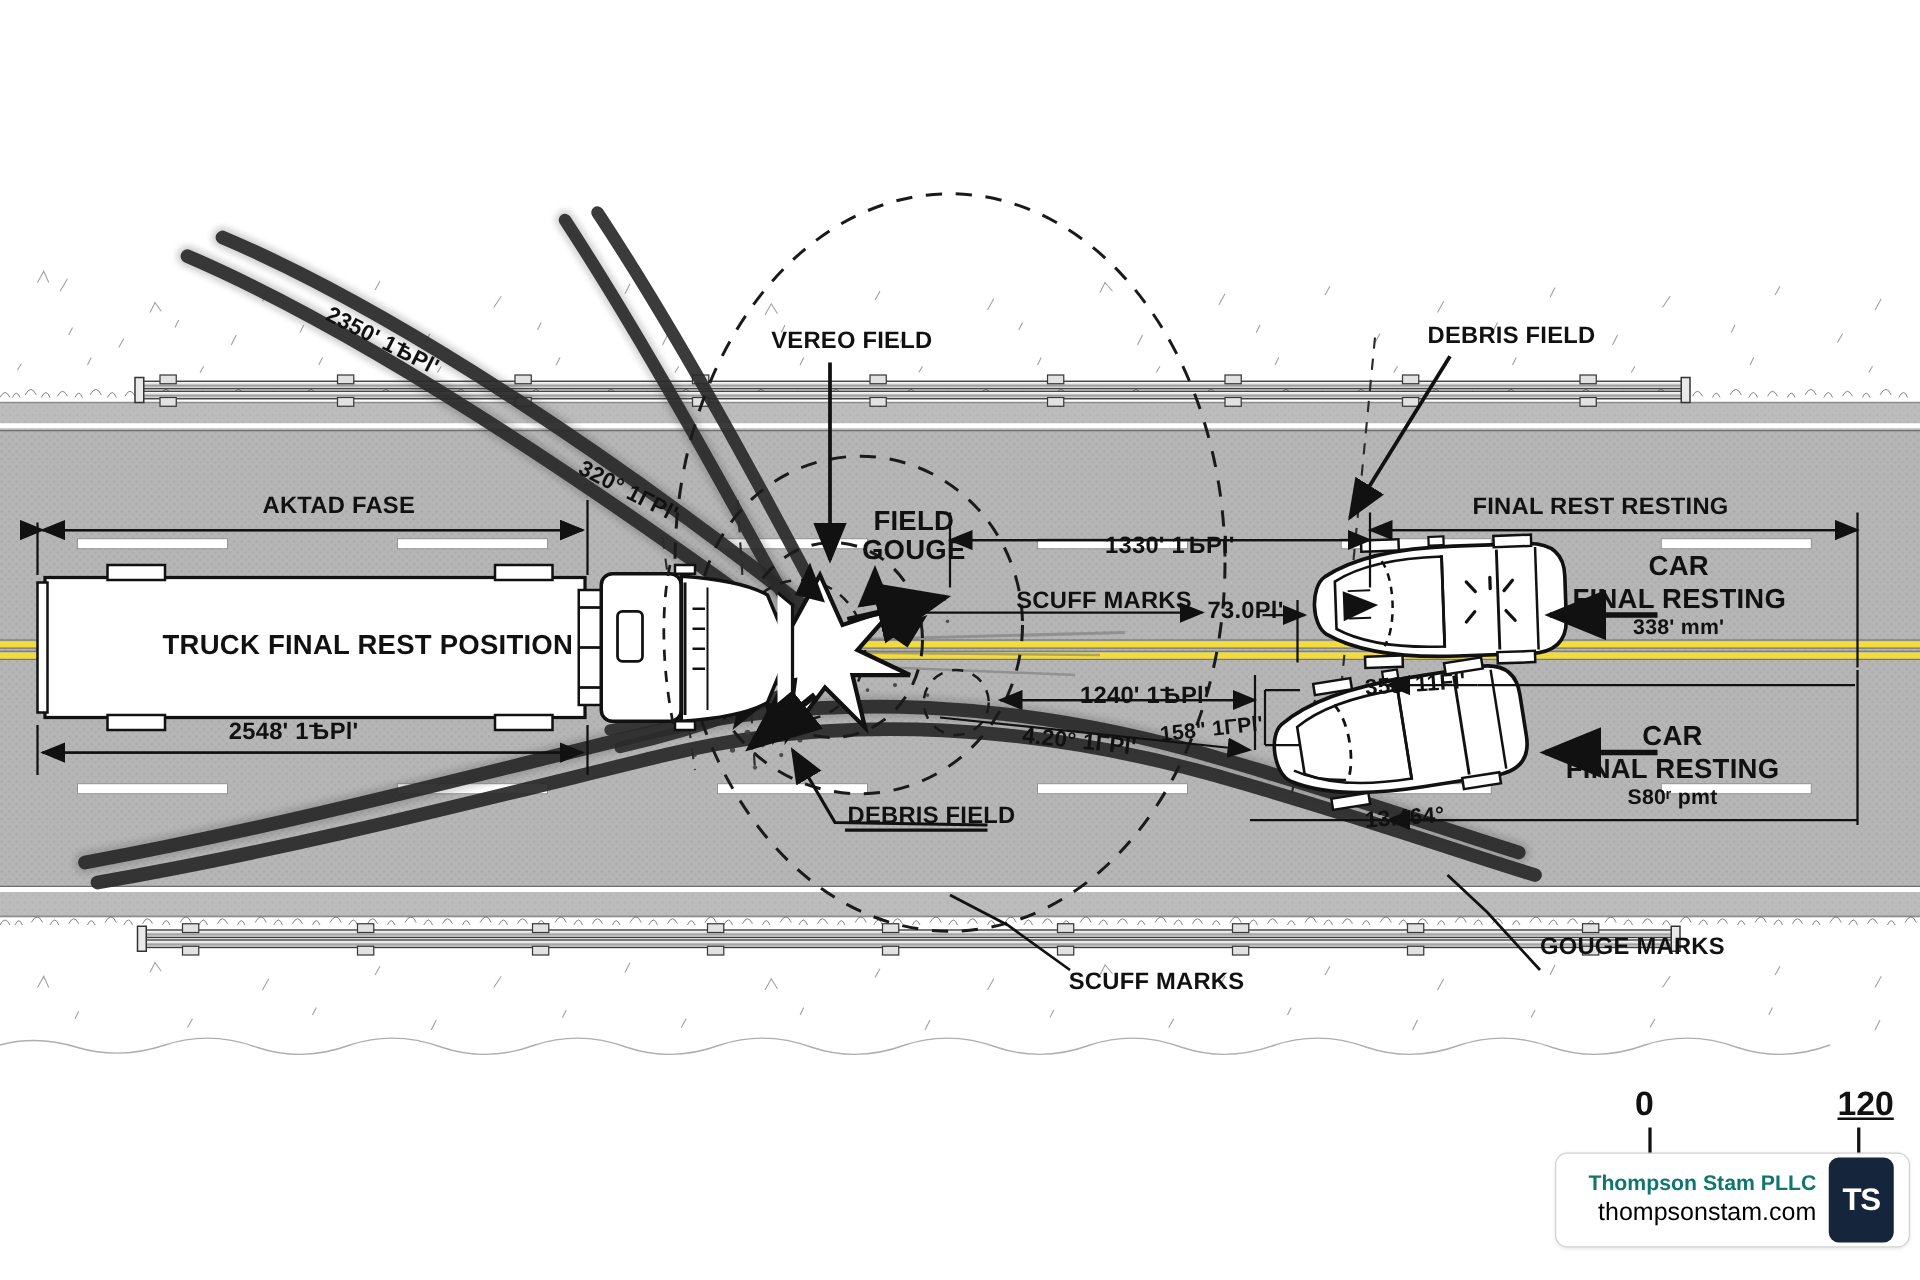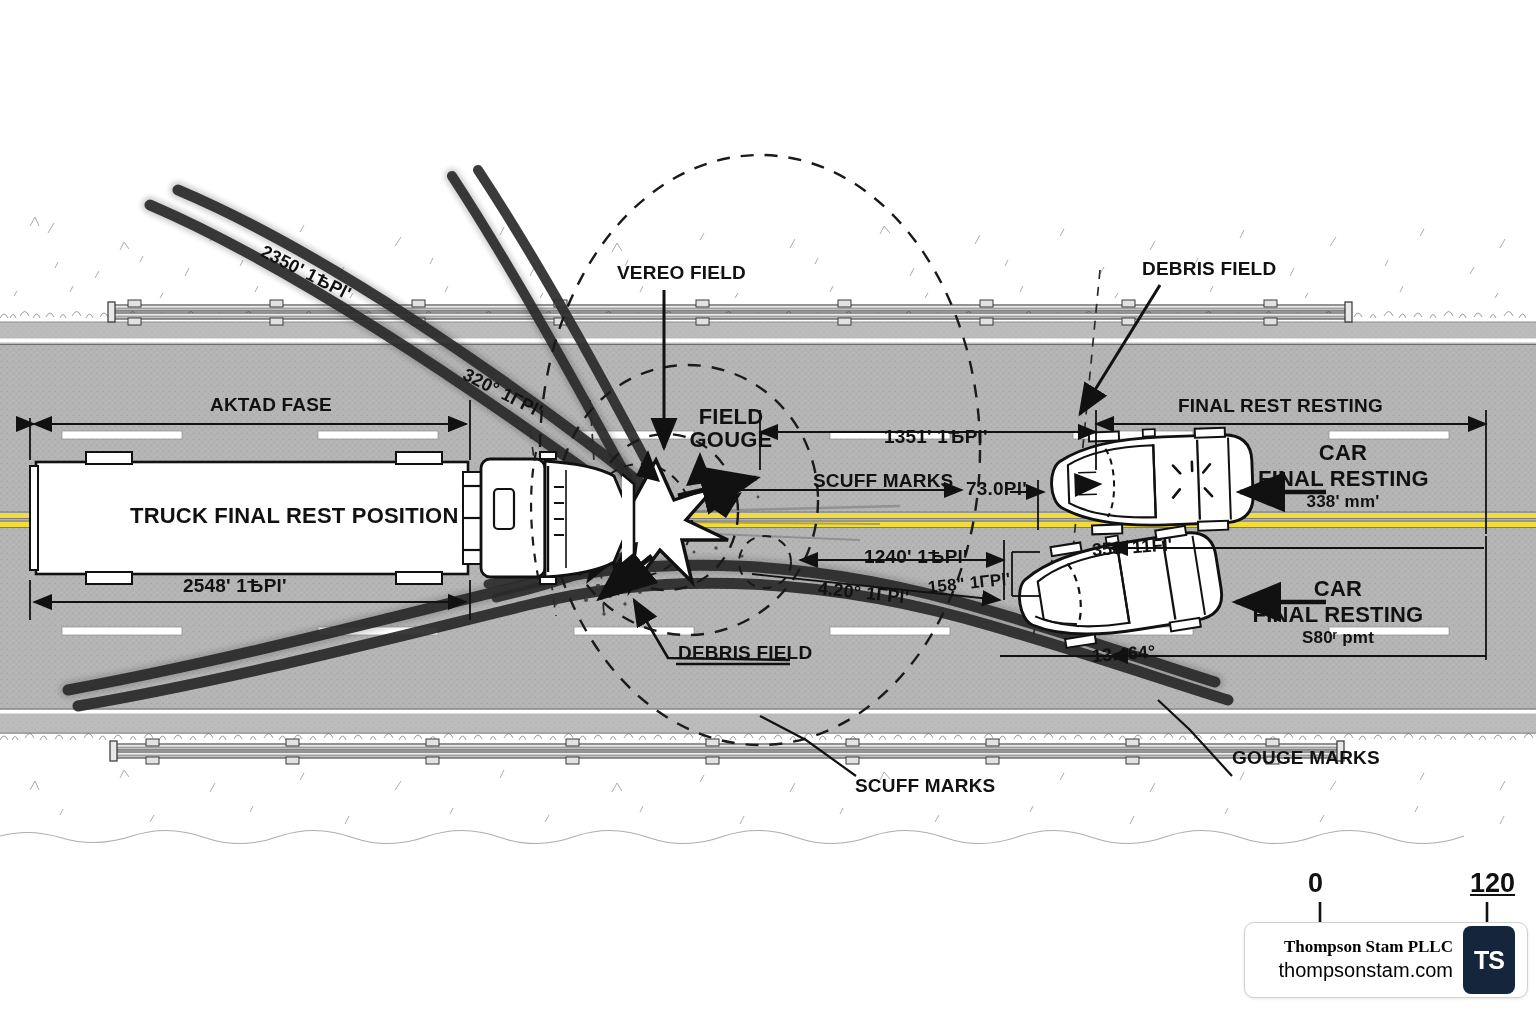--- a/index.html
+++ b/index.html
@@ -13,21 +13,21 @@
   .lbl-dim{font-size:17px;font-weight:700;}
   .lbl-big{font-size:22px;}
   .center{text-align:center;}
   .rot{transform-origin:left center;}
   
   #logocard{position:absolute;left:1244px;top:922px;width:284px;height:76px;
      background:#fff;border:1px solid #d2d2d2;border-radius:10px;
      box-shadow:0 1px 3px rgba(0,0,0,.10);display:flex;align-items:center;
      justify-content:flex-end;padding:0 12px;box-sizing:border-box;}
   #logotext{display:flex;flex-direction:column;align-items:flex-end;margin-right:10px;}
-  #logotext .nm{font-size:17px;font-weight:700;color:#000000;line-height:1.15;font-family:Liberation Serif, serif;}
+  #logotext .nm{font-size:17px;font-weight:700;color:#0f766e;line-height:1.15;}
   #logotext .url{font-size:20px;color:#000000;line-height:1.3;}
   #logomark{width:52px;height:68px;border-radius:8px;background:#15253c;
      color:#fff;font-size:25px;font-weight:700;display:flex;align-items:center;
      justify-content:center;letter-spacing:-1px;}
   .scalenum{position:absolute;font-size:27px;font-weight:700;color:#111;}
 </style>
 </head>
 <body>
 
 <div id="stage">
@@ -554,21 +554,21 @@
   <div class="lbl-big">FINAL RESTING</div>
   <div class="lbl-dim" style="font-weight:700;">S80ʳ pmt</div>
 </div>
 
 <div class="lbl lbl-dim" style="left:183px;top:575px;font-size:19px;">2548' 1ѢPl'</div>
 
 <div class="lbl lbl-dim rot" style="left:262px;top:240px;font-size:18px;transform:rotate(27deg);">2350' 1ѢPl'</div>
 
 <div class="lbl lbl-dim rot" style="left:464px;top:363px;font-size:18px;transform:rotate(27deg);">320° 1ΓPl'</div>
 
-<div class="lbl lbl-dim" style="left:884px;top:426px;font-size:19px;">1351' 1ѢPl'</div>
+<div class="lbl lbl-dim" style="left:884px;top:426px;font-size:19px;">1330' 1ѢPl'</div>
 
 <div class="lbl lbl-dim" style="left:966px;top:478px;font-size:19px;">73.0Pl'</div>
 
 <div class="lbl lbl-dim rot" style="left:1092px;top:540px;font-size:18px;transform:rotate(-4deg);">358' 11Fl'</div>
 
 <div class="lbl lbl-dim" style="left:864px;top:546px;font-size:19px;">1240' 1ѢPl'</div>
 
 <div class="lbl lbl-dim rot" style="left:818px;top:578px;font-size:18px;transform:rotate(6deg);">4.20° 1ΓPl'</div>
 
 <div class="lbl lbl-dim rot" style="left:928px;top:578px;font-size:17px;transform:rotate(-6deg);">158" 1ΓPl'</div>

